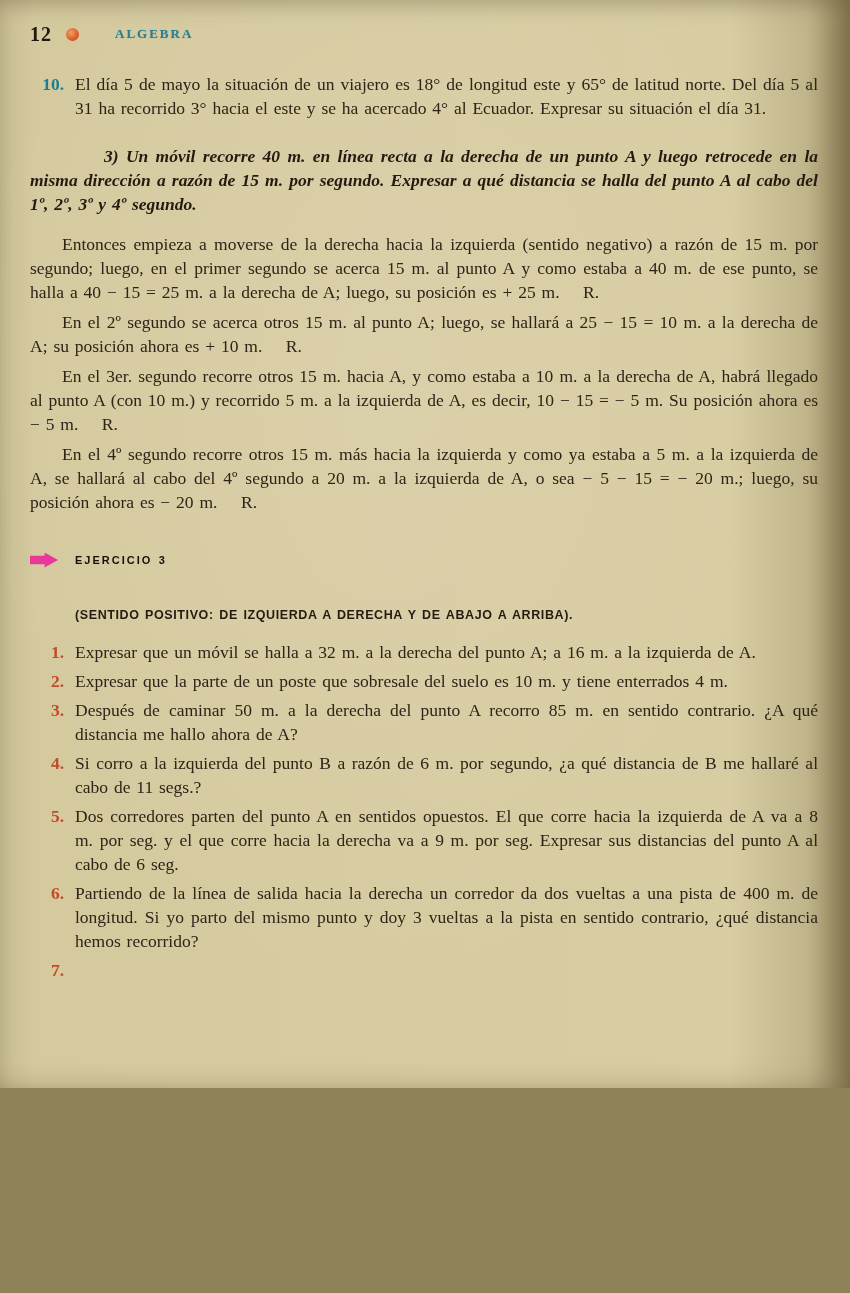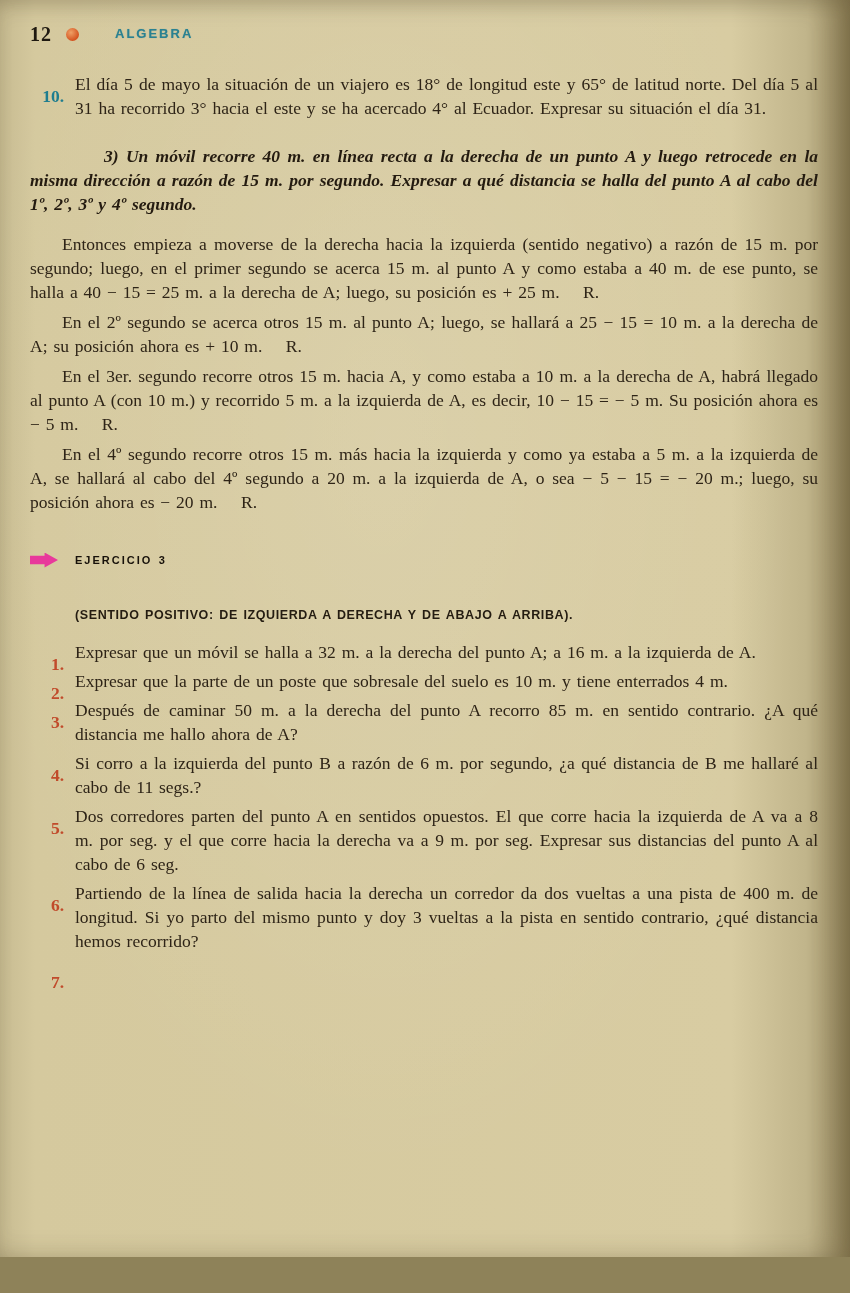--- a/index.html
+++ b/index.html
@@ -3,21 +3,21 @@
 <meta charset="utf-8">
 <style>
   html, body {
     margin: 0;
     padding: 0;
     background: #8e8259;
   }
   .page {
     position: relative;
     width: 850px;
-    height: 1257px;
+    height: 1088px;
     box-sizing: border-box;
     overflow: hidden;
     padding: 18px 32px 24px 30px;
     font-family: "Liberation Serif", "DejaVu Serif", serif;
     font-size: 17.5px;
     line-height: 24px;
     color: #2e2417;
     word-spacing: 1.5px;
     background:
       radial-gradient(ellipse at 45% 35%, rgba(255,255,255,0.10), rgba(0,0,0,0) 65%),
@@ -41,21 +41,21 @@
   .header-dot {
     width: 13px;
     height: 13px;
     border-radius: 50%;
     margin-left: 14px;
     background: radial-gradient(circle at 38% 35%, #efa066, #d4531f 70%);
     display: inline-block;
   }
   .book-title {
     margin-left: 36px;
-    font-family: Liberation Sans, sans-serif;
+    font-family: Liberation Serif, serif;
     font-weight: 700;
     font-size: 13px;
     letter-spacing: 2px;
     color: #2a8191;
     text-shadow: 0 0 1px rgba(42,129,145,0.5);
   }
 
   
   ol { list-style: none; margin: 0; padding: 0; }
   .problem-item {
@@ -64,21 +64,20 @@
     margin-bottom: 3px;
     text-align: justify;
   }
   .pnum {
     position: absolute;
     left: 0;
     top: 0;
     width: 34px;
     text-align: right;
     font-weight: 700;
-    margin-top: 12px;
   }
   .teal { color: #1e7d8f; }
   .red  { color: #c14b2b; }
 
   
   .worked-example { margin-top: 24px; }
   .statement {
     font-weight: 700;
     text-indent: 74px;
     text-align: justify;

